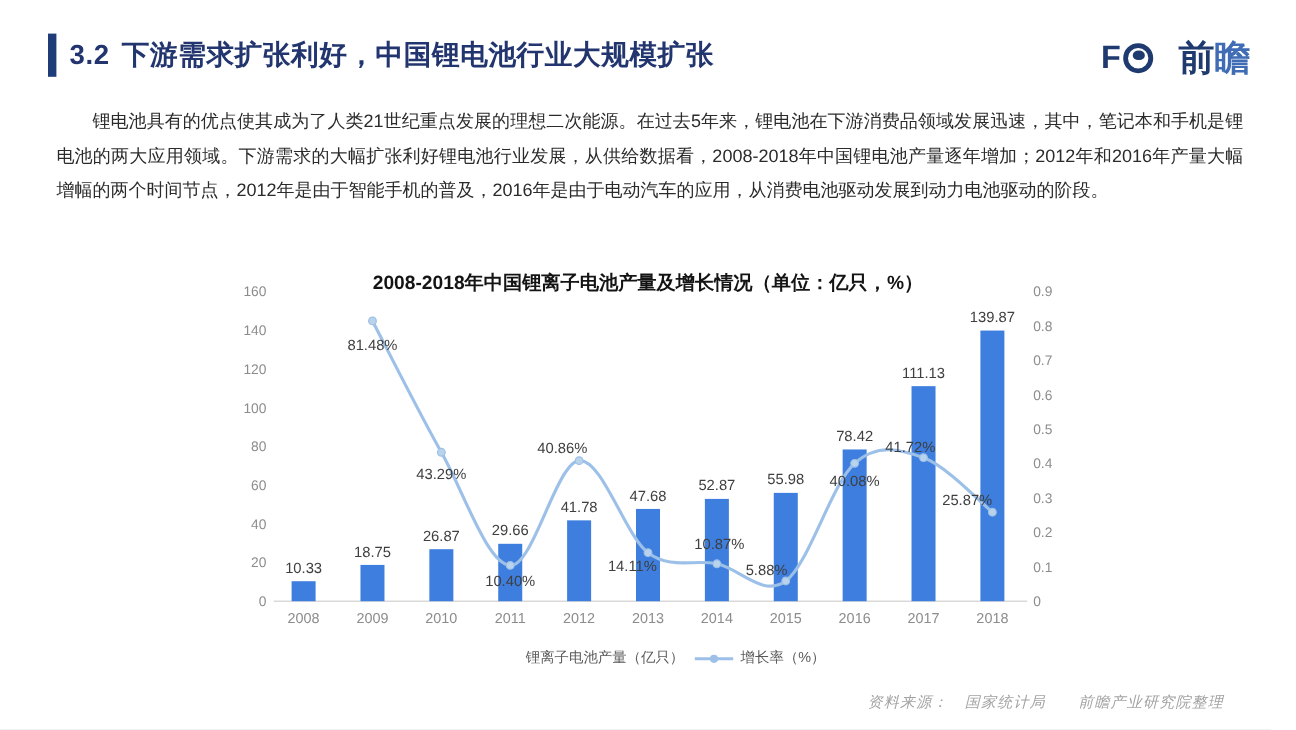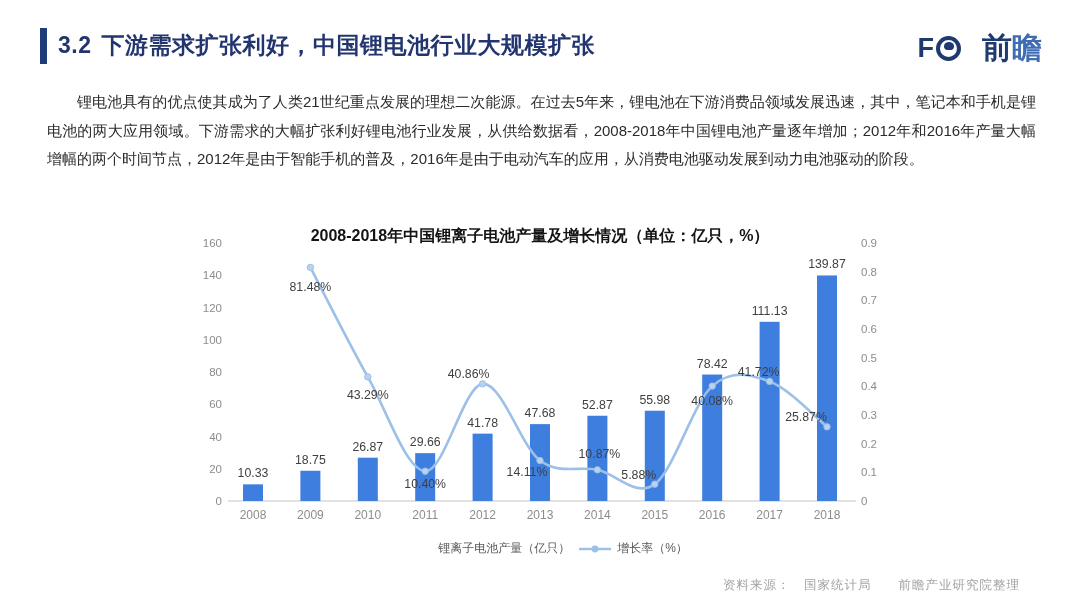--- a/index.html
+++ b/index.html
@@ -21,21 +21,21 @@
   
   .chart-title{position:absolute;left:0;right:0;top:196px;text-align:center;font-size:16px;font-weight:700;color:#141414;margin-top:30px;}
   svg.chart{position:absolute;left:0;top:0;}
   svg.chart text{font-family:"Liberation Sans","DejaVu Sans",sans-serif;}
   .legend{position:absolute;left:0;right:0;top:540px;display:flex;justify-content:center;align-items:center;gap:8px;
           font-size:12px;color:#595959;padding-left:15px;}
   .legend .swatch{width:26px;height:9px;display:inline-block;}
   .legend .line-ico{display:inline-block;}
   .legend .item{display:flex;align-items:center;gap:5px;}
   
-  .source{position:absolute;right:60px;top:577px;font-size:12.5px;color:#A3A3A3;letter-spacing:1px;}
+  .source{position:absolute;right:60px;top:577px;font-size:12.5px;color:#A3A3A3;letter-spacing:1px;font-style:italic;}
 </style>
 </head>
 <body>
 
 <div class="slide">
 
   <div class="accent-bar"></div>
   <div class="page-title">
     <span class="sec">3.2</span><span>下游需求扩张利好，中国锂电池行业大规模扩张</span>
   </div>

